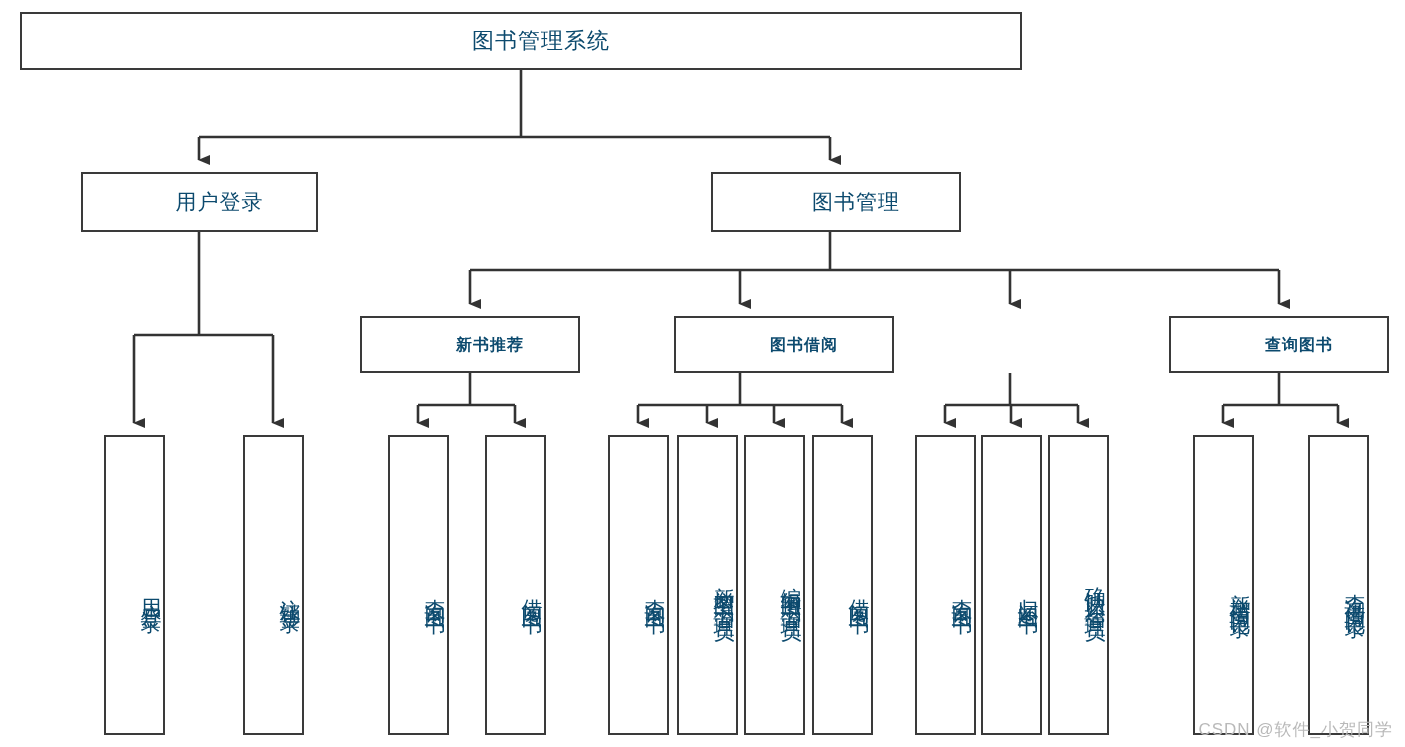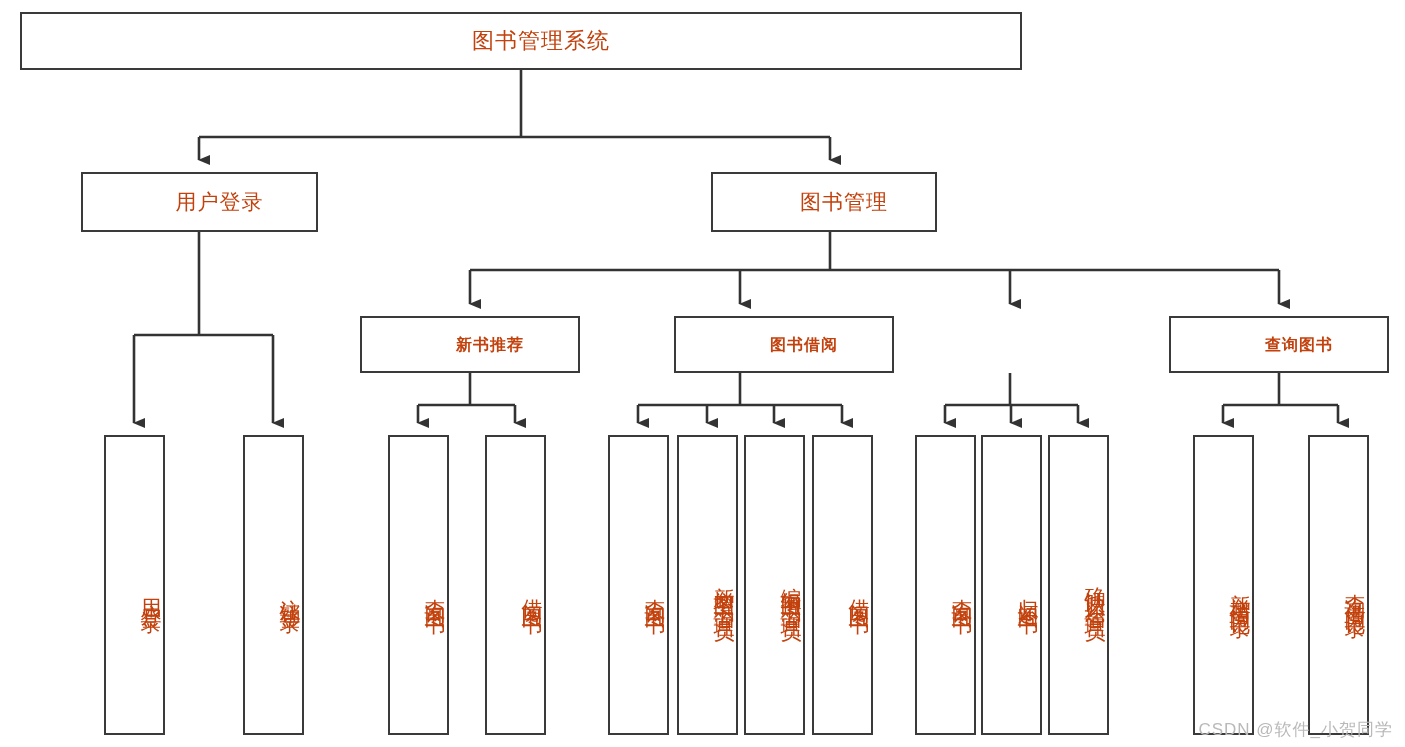--- a/index.html
+++ b/index.html
@@ -25,21 +25,21 @@
     position:absolute;
     box-sizing:border-box;
     background:#ffffff;
     border:2.5px solid #3a3a3a;
     display:flex;
     align-items:center;
     justify-content:center;
     text-align:left;
     font-size:21px;
     line-height:1.25;
-    color:#c2410c;
+    color:#0c4a6e;
     letter-spacing:1px;
     padding-left:40px;
   }
   .node.root{
     font-size:22px;
   }
   .node.level2{
     font-size:21px;
   }
   .node.level3{
@@ -122,21 +122,21 @@
     </g>
   </svg>
 
   <div class="node root" style="left:20px;top:12px;width:1002px;height:58px;">
     <span>图书管理系统</span>
   </div>
 
   <div class="node level2" style="left:81px;top:172px;width:237px;height:60px;">
     <span>用户登录</span>
   </div>
-  <div class="node level2" style="left:711px;top:172px;width:226px;height:60px;">
+  <div class="node level2" style="left:711px;top:172px;width:250px;height:60px;">
     <span>图书管理</span>
   </div>
 
   <div class="node level3" style="left:360px;top:316px;width:220px;height:57px;">
     <span>新书推荐</span>
   </div>
   <div class="node level3" style="left:630px;top:316px;width:220px;height:57px;margin-left:44px;">
     <span>图书借阅</span>
   </div>
   <div class="node level3" style="left:1169px;top:316px;width:220px;height:57px;">

